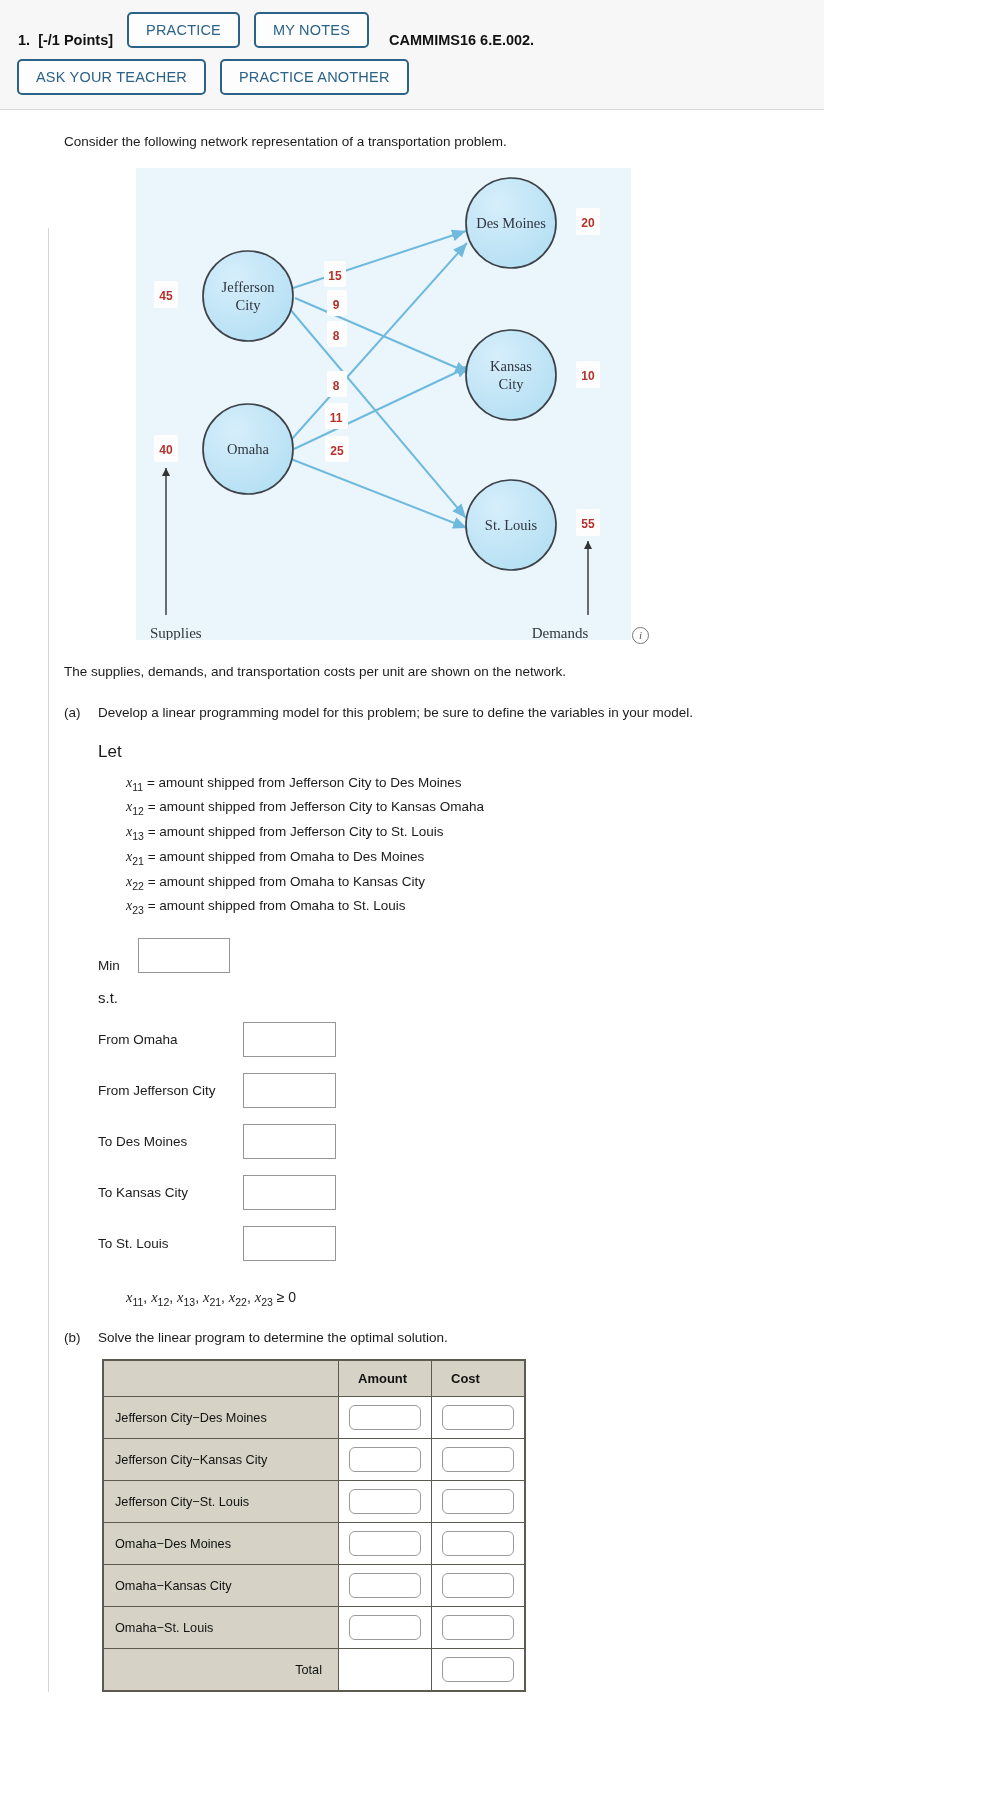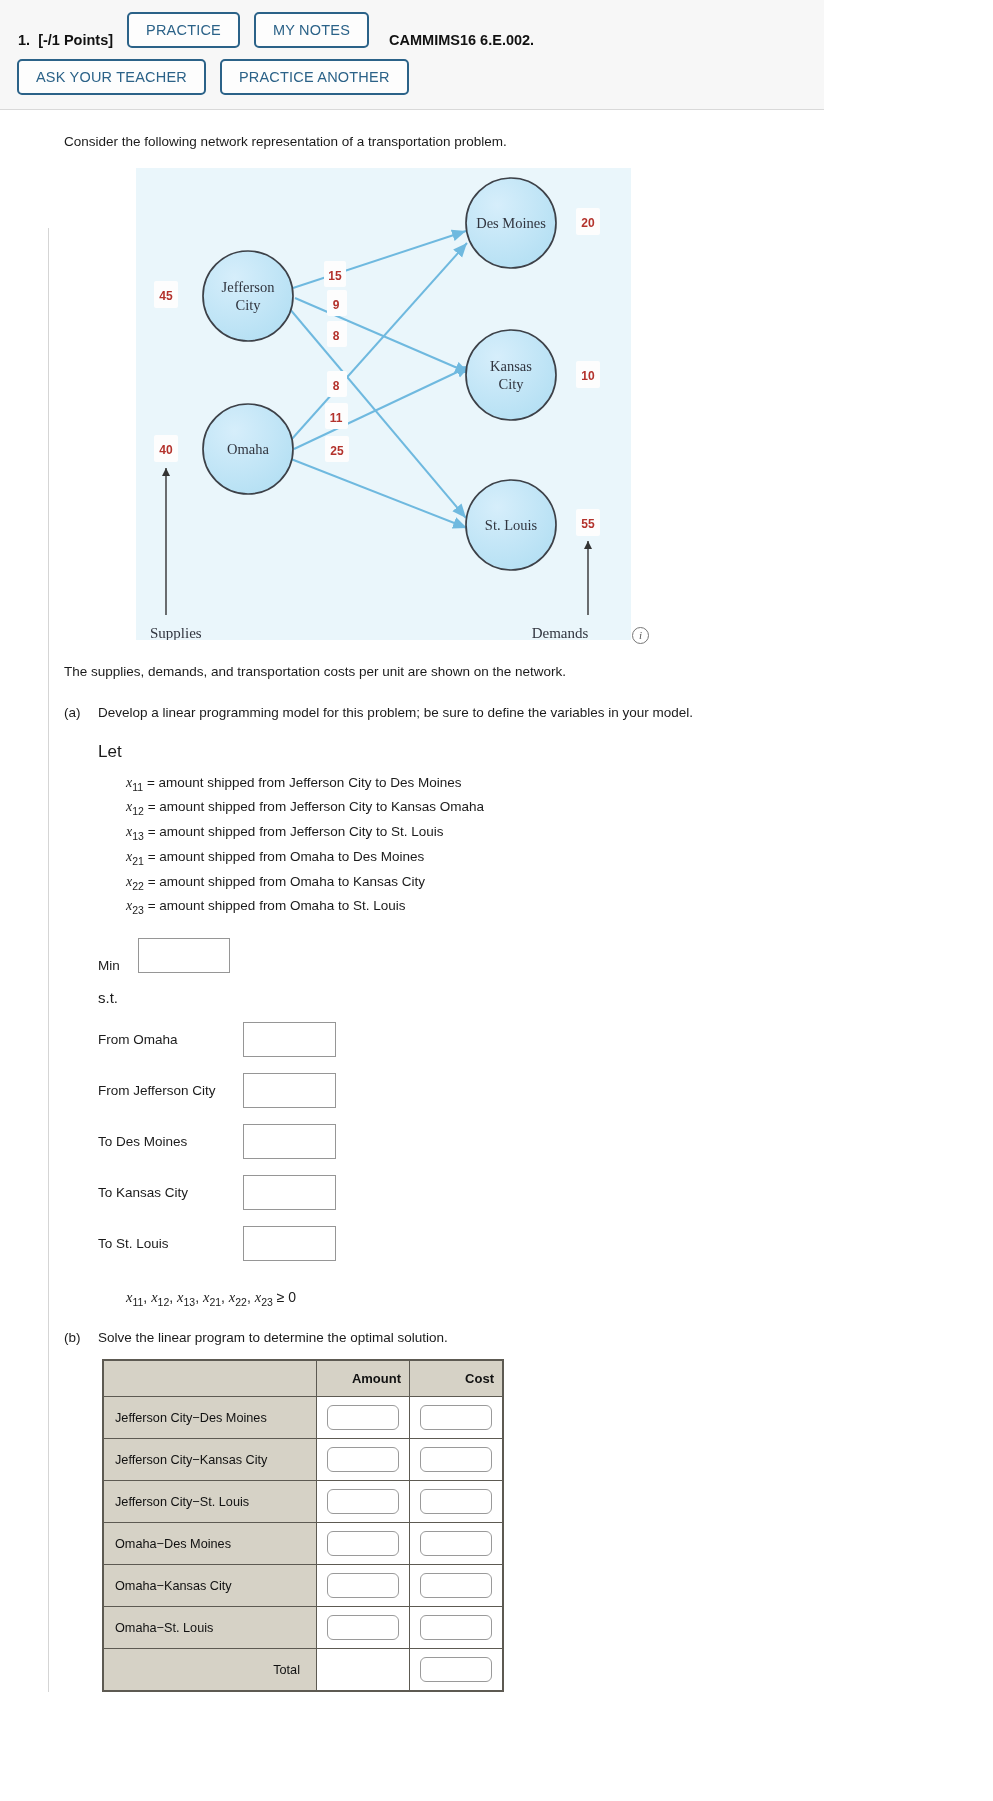--- a/index.html
+++ b/index.html
@@ -93,22 +93,22 @@
   .soltable {
     border-collapse:collapse;
     margin:14px 0 0 38px;
     border:2px solid #5d5a52;
   }
   .soltable td, .soltable th { border:1px solid #5d5a52; }
   .soltable th {
     background:#d6d2c6;
     font-size:13px;
     font-weight:bold;
-    padding:10px 8px;
-    text-align:right;
+    padding:10px 19px;
+    text-align:left;
     color:#111;
   }
   .soltable th.blank { width:196px; }
   .rowlabel {
     background:#d6d2c6;
     font-size:12.7px;
     font-weight:normal;
     padding:12px 11px;
     color:#111;
     white-space:nowrap;

